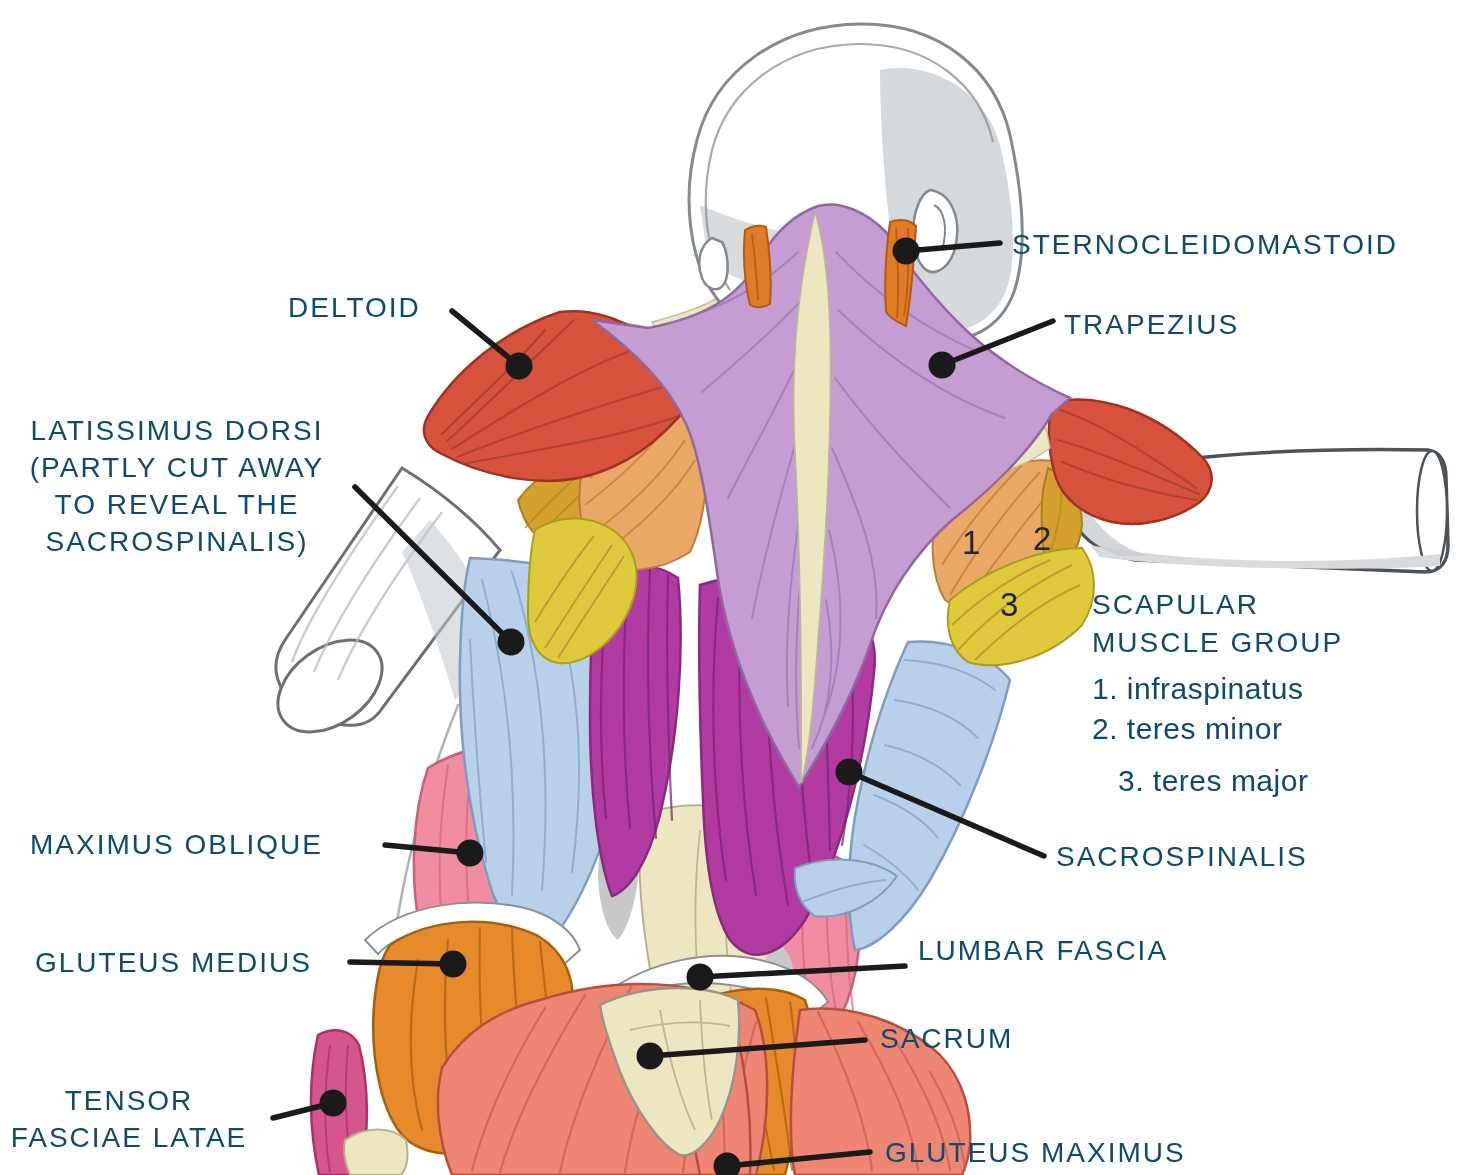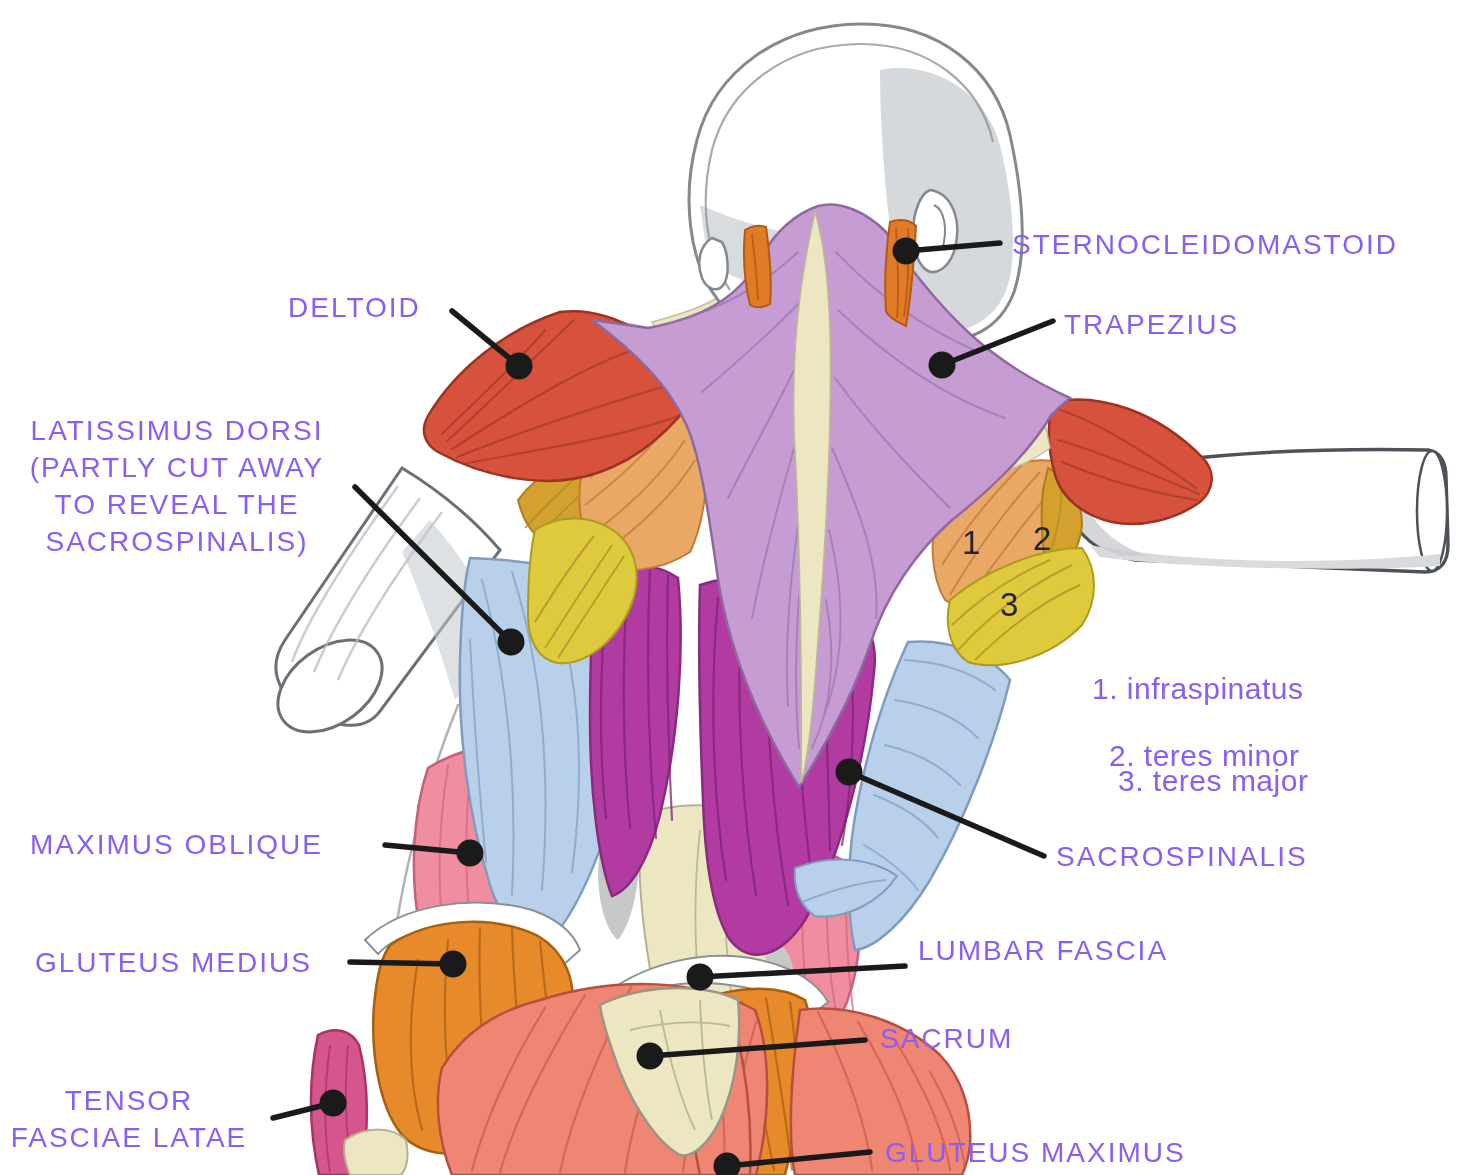--- a/index.html
+++ b/index.html
@@ -1,19 +1,19 @@
 <!DOCTYPE html>
 <html><head>
 <meta charset="utf-8">
 <style>
   html,body{margin:0;padding:0;background:#ffffff;}
   #stage{position:relative;width:1465px;height:1175px;background:#ffffff;overflow:hidden;
          font-family:"Liberation Sans",sans-serif;}
   #art{position:absolute;left:0;top:0;}
-  .lbl{position:absolute;font-size:28px;letter-spacing:2px;color:#8b5cf6;
+  .lbl{position:absolute;font-size:28px;letter-spacing:2px;color:#0c4a6e;
        white-space:pre-line;line-height:37px;font-weight:500;}
   .lbl.right{text-align:center;}
   .lbl.small{font-size:30px;letter-spacing:0.5px;line-height:41px;font-weight:400;}
   .num{position:absolute;font-size:33px;color:#23262e;font-weight:400;}
 </style>
 </head>
 <body>
 
 <div id="stage">
 
@@ -320,23 +320,25 @@
 </svg>
 
   <div class="lbl" style="left:1012px;top:226px;">STERNOCLEIDOMASTOID</div>
   <div class="lbl" style="left:1064px;top:306px;">TRAPEZIUS</div>
   <div class="lbl" style="left:288px;top:289px;">DELTOID</div>
   <div class="lbl right" style="left:17px;top:412px;width:320px;">LATISSIMUS DORSI
 (PARTLY CUT AWAY
 TO REVEAL THE
 SACROSPINALIS)</div>
 
+  <div class="lbl" style="left:1092px;top:586px;line-height:38px;">SCAPULAR
+MUSCLE GROUP</div>
   <div>
     <div class="lbl small" style="left:1092px;top:668px;">1. infraspinatus</div>
-    <div class="lbl small" style="left:1092px;top:735px;margin-left:17px;">2. teres minor</div>
+    <div class="lbl small" style="left:1092px;top:708px;">2. teres minor</div>
     <div class="lbl small" style="left:1118px;top:750px;margin-top:10px;">3. teres major</div>
   </div>
 
   <div class="num" style="left:962px;top:524px;">1</div>
   <div class="num" style="left:1033px;top:520px;">2</div>
   <div class="num" style="left:1000px;top:586px;">3</div>
 
   <div class="lbl" style="left:1056px;top:838px;">SACROSPINALIS</div>
   <div class="lbl" style="left:30px;top:826px;">MAXIMUS OBLIQUE</div>
   <div class="lbl" style="left:35px;top:944px;">GLUTEUS MEDIUS</div>

